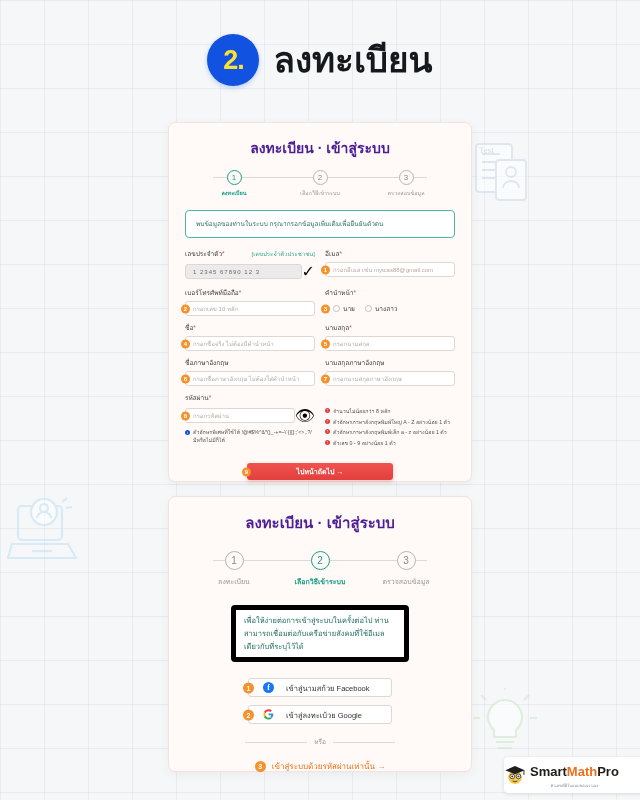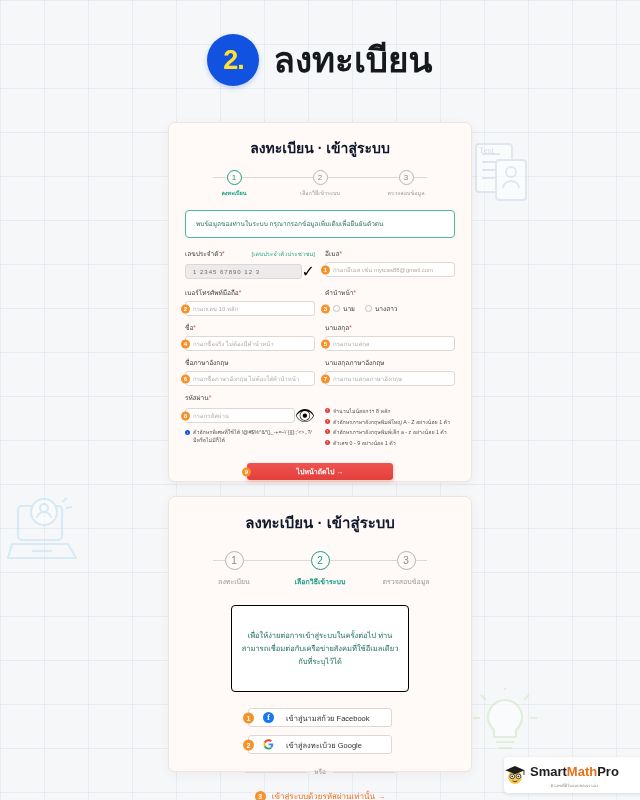--- a/index.html
+++ b/index.html
@@ -50,21 +50,21 @@
     position: absolute;
     background: #fffaf7;
     border: 1px solid #f0e4dc;
     border-radius: 7px;
     box-shadow: 0 3px 10px rgba(120,100,90,0.07);
   }
   .card-top    { left: 168px; top: 122px; width: 304px; height: 360px; padding: 14px 16px 0; }
   .card-bottom { left: 168px; top: 496px; width: 304px; height: 276px; padding: 14px 16px 0; }
 
   .card-title {
-    text-align: center; font-size: 14px; font-weight: bold; color: #0f172a;
+    text-align: center; font-size: 14px; font-weight: bold; color: #4c1d95;
     margin-bottom: 11px;
   }
   .card-bottom .card-title { font-size: 15px; margin-bottom: 16px; }
 
   
   .stepper { position: relative; display: flex; justify-content: space-between; padding: 0 14px; }
   .stepper-line {
     position: absolute; left: 28px; right: 28px; top: 7px; height: 1px;
     background: #ddd9d6;
   }
@@ -162,23 +162,23 @@
   .submit-badge {
     position: absolute; left: -5px; top: 50%; transform: translateY(-50%);
     width: 9px; height: 9px; border-radius: 50%;
     background: #f5922b; color: #fff; font-size: 6px; font-weight: bold;
     display: flex; align-items: center; justify-content: center;
   }
 
   
   .info-box {
     margin: 18px auto 0; width: 178px;
-    border: 1px solid #000000; border-radius: 4px;
-    background: #fff; padding: 23px 8px;
-    text-align: center; font-size: 7.5px; color: #1f6d5e; line-height: 1.75;
+    border: 5px solid #000000; border-radius: 4px;
+    background: #fff; padding: 4px 8px;
+    font-size: 7.5px; color: #1f6d5e; line-height: 1.75;
   }
   .social-list { margin-top: 16px; display: flex; flex-direction: column; align-items: center; gap: 8px; }
   .social-btn {
     position: relative;
     width: 144px; height: 19px;
     border: 1px solid #ded7d2; border-radius: 3px; background: #fff;
     display: flex; align-items: center; padding-left: 14px; gap: 12px;
   }
   .social-badge {
     position: absolute; left: -6px; top: 50%; transform: translateY(-50%);

